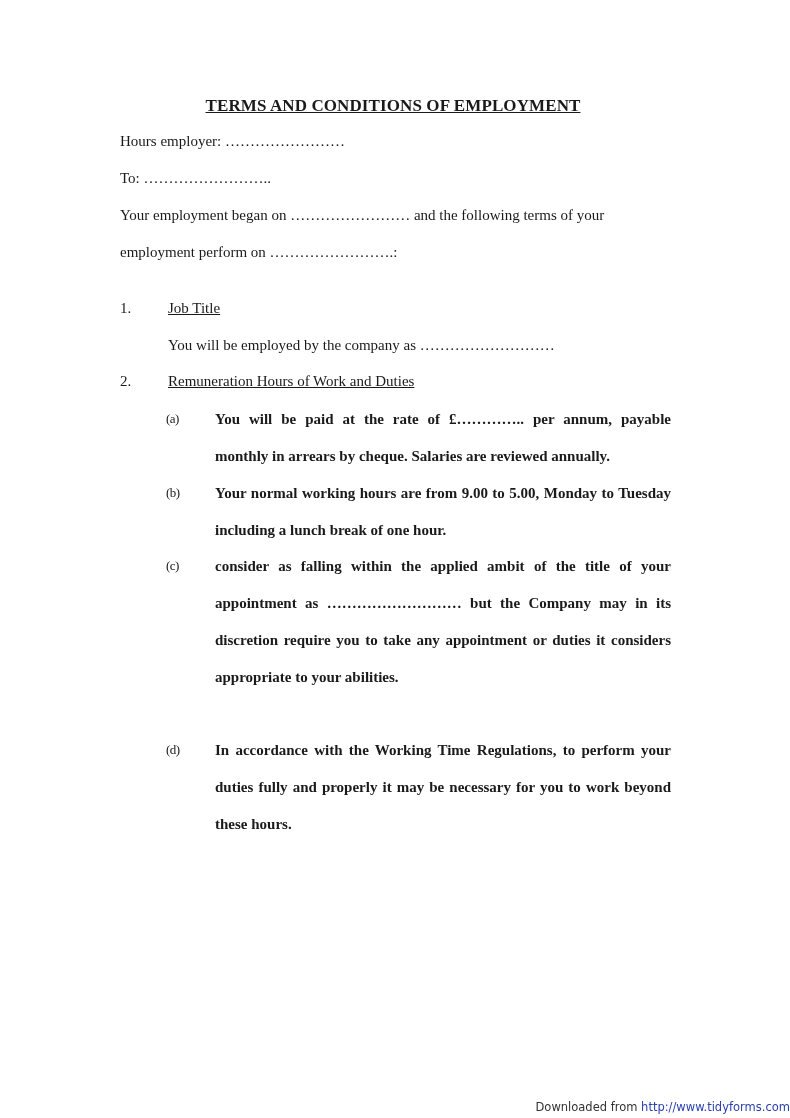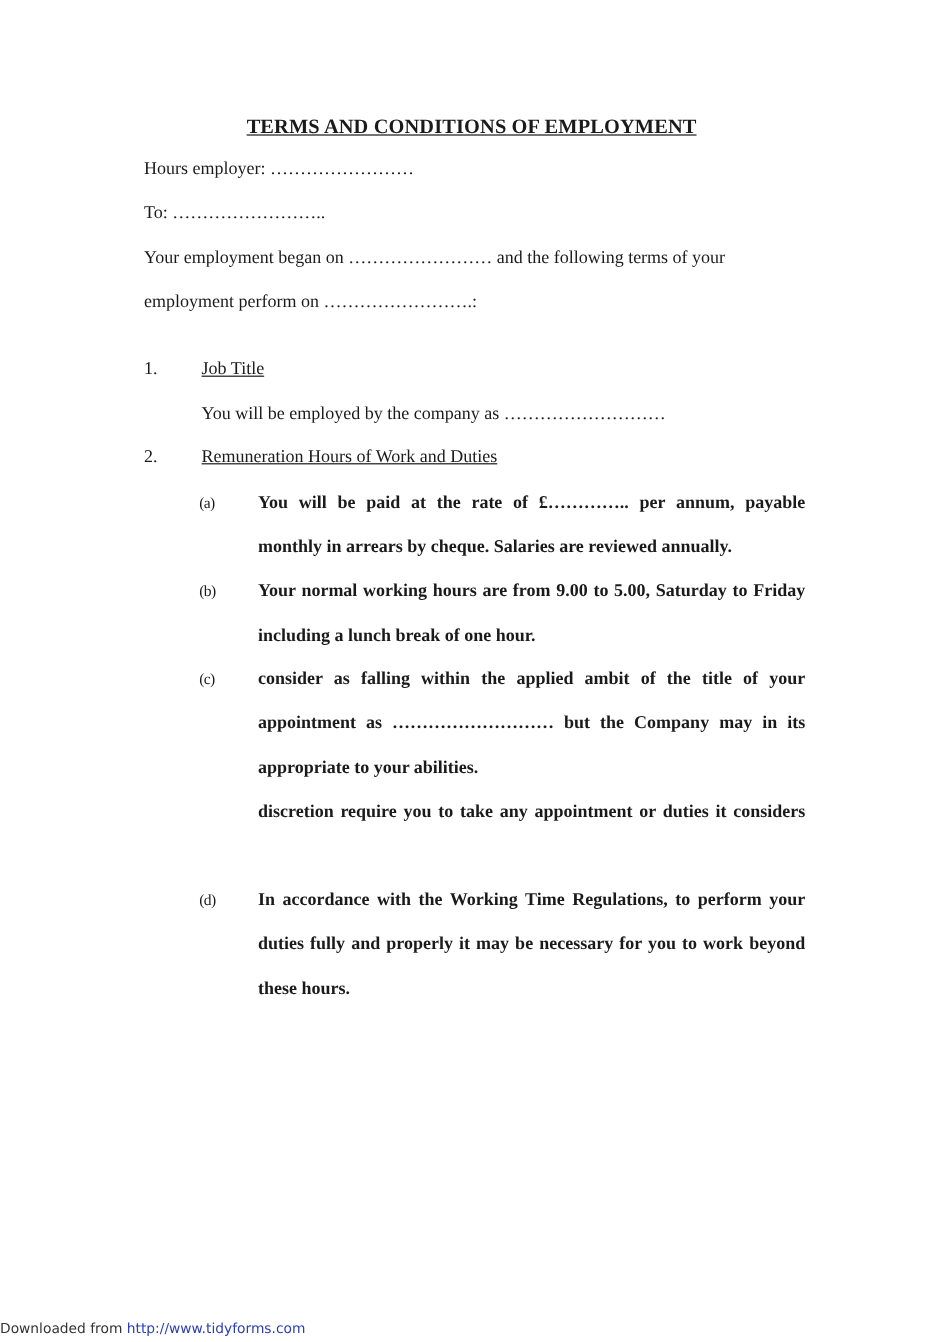--- a/index.html
+++ b/index.html
@@ -75,21 +75,21 @@
     }
     .sub-text .row.justify {
       text-align: justify;
       text-align-last: justify;
     }
     .footer {
       position: absolute;
       top: 1100px;
       left: 0;
       width: 790px;
-      text-align: left;
+      text-align: right;
       font-family: "DejaVu Sans", "Liberation Sans", sans-serif;
       font-size: 11.5px;
       color: #333333;
     }
     .footer .link {
       color: #2a3fb0;
     }
   </style>
 </head>
 <body>
@@ -114,30 +114,30 @@
   <div class="heading" style="top:373px;">Remuneration Hours of Work and Duties</div>
 
   <div class="sub-label" style="top:411px;">(a)</div>
   <div class="sub-text" style="top:409px;">
     <span class="row justify">You will be paid at the rate of £………….. per annum, payable</span>
     <span class="row">monthly in arrears by cheque.  Salaries are reviewed annually.</span>
   </div>
 
   <div class="sub-label" style="top:485px;">(b)</div>
   <div class="sub-text" style="top:483px;">
-    <span class="row justify">Your normal working hours are from 9.00 to 5.00, Saturday to Friday</span>
+    <span class="row justify">Your normal working hours are from 9.00 to 5.00, Monday to Tuesday</span>
     <span class="row">including a lunch break of one hour.</span>
   </div>
 
   <div class="sub-label" style="top:558px;">(c)</div>
   <div class="sub-text" style="top:556px;">
     <span class="row justify">consider as falling within the applied ambit of the title of your</span>
     <span class="row justify">appointment as ……………………… but the Company may in its</span>
+    <span class="row justify">discretion require you to take any appointment or duties it considers</span>
     <span class="row">appropriate to your abilities.</span>
-    <span class="row justify">discretion require you to take any appointment or duties it considers</span>
   </div>
 
   <div class="sub-label" style="top:742px;">(d)</div>
   <div class="sub-text" style="top:740px;">
     <span class="row justify">In accordance with the Working Time Regulations, to perform your</span>
     <span class="row justify">duties fully and properly it may be necessary for you to work beyond</span>
     <span class="row">these hours.</span>
   </div>
 
   <div class="footer">

